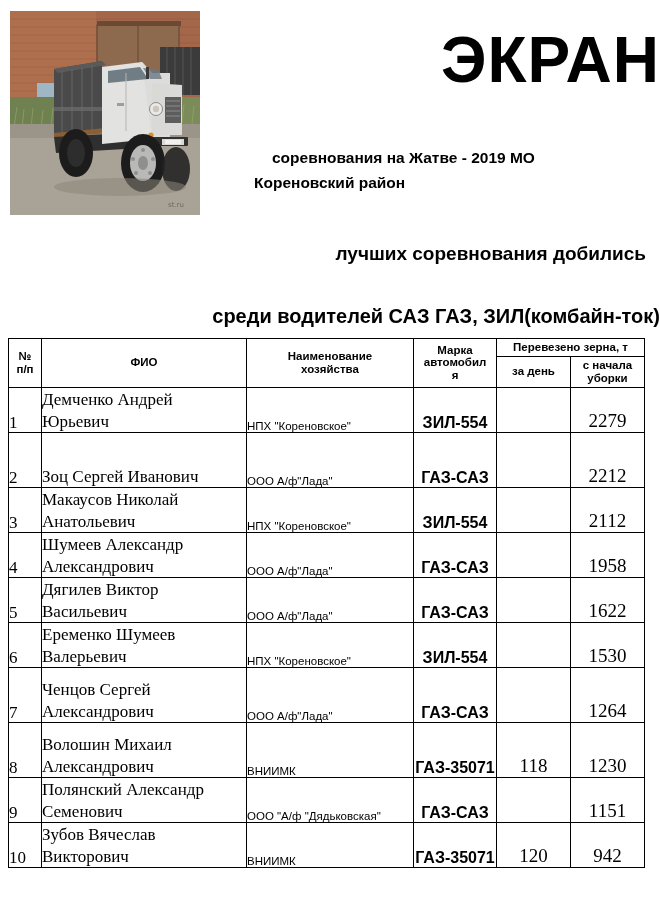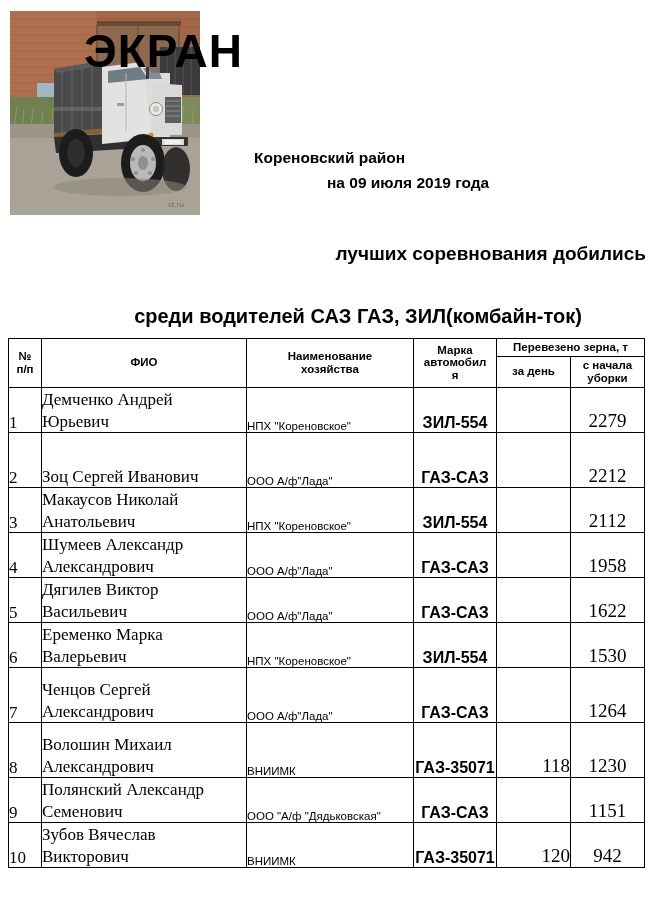--- a/index.html
+++ b/index.html
@@ -25,23 +25,23 @@
     width:190px; height:204px;
     overflow:hidden;
     background:#737373;
   }
   .photo svg{display:block;width:190px;height:204px;}
 
   
   .screen-title{
     position:absolute;
     left:0; right:0; top:28px;
-    text-align:left;
-    padding-left:84px;
-    font-size:46px;
+    text-align:right;
+    padding-left:108px;
+    font-size:64px;
     font-weight:bold;
     letter-spacing:1px;
     line-height:1;
   }
   .subtitle{
     position:absolute;
     left:212px; top:145px;
     width:448px;
     font-size:15.5px;
     font-weight:bold;
@@ -54,21 +54,21 @@
   .best{
     position:absolute;
     left:0; right:14px; top:243px;
     text-align:right;
     font-size:19px;
     font-weight:bold;
   }
   .among{
     position:absolute;
     left:0; right:0; top:305px;
-    text-align:center;
+    text-align:right;
     padding-left:56px;
     font-size:20px;
     font-weight:bold;
   }
 
   
   .tbl-wrap{
     position:absolute;
     left:8px; top:338px;
     width:637px;
@@ -132,21 +132,21 @@
     font-family:"Liberation Sans", sans-serif;
     font-size:16px;
     font-weight:bold;
     text-align:center;
     padding:0 2px 3px 2px;
     vertical-align:bottom;
   }
   td.day, td.total{
     font-family:"Liberation Serif", serif;
     font-size:19px;
-    text-align:right;
+    text-align:center;
     padding:0 6px 2px 2px;
     vertical-align:bottom;
   }
   td.total{text-align:center;}
 
   tr.r-short td{height:44px;}
   tr.r-tall td{height:54px;}
 </style>
 </head>
 <body>
@@ -266,22 +266,22 @@
       <ellipse cx="166" cy="158" rx="14" ry="22" fill="#232323" opacity="0.9"></ellipse>
 
       <ellipse cx="110" cy="176" rx="66" ry="9" fill="#8c857a" opacity="0.55"></ellipse>
       <text x="158" y="196" font-family="DejaVu Sans, sans-serif" font-size="7" fill="#6d6860">st.ru</text>
     </svg>
   </div>
 
   <div class="screen-title">ЭКРАН</div>
 
   <div class="subtitle">
+    <span class="sub-l1">соревнования  на Жатве - 2019   МО</span>
     <span class="sub-l2">Кореновский район</span>
-    <span class="sub-l3">на 09 июля 2019 года</span>
   </div>
 
   <div class="best">лучших соревнования добились</div>
   <div class="among">среди водителей САЗ ГАЗ, ЗИЛ(комбайн-ток)</div>
 </div>
 
 <div class="tbl-wrap">
   <table class="report">
     <thead>
       <tr>
@@ -345,21 +345,21 @@
         <tr class="r-short">
           <td class="num">5</td>
           <td class="name"><span>Дягилев Виктор</span><br><span>Васильевич</span></td>
           <td class="farm">ООО А/ф"Лада"</td>
           <td class="mark">ГАЗ-САЗ</td>
           <td class="day"></td>
           <td class="total">1622</td>
         </tr>
         <tr class="r-short">
           <td class="num">6</td>
-          <td class="name"><span>Еременко Марка</span><br><span>Валерьевич</span></td>
+          <td class="name"><span>Еременко Шумеев</span><br><span>Валерьевич</span></td>
           <td class="farm">НПХ "Кореновское"</td>
           <td class="mark">ЗИЛ-554</td>
           <td class="day"></td>
           <td class="total">1530</td>
         </tr>
         <tr class="r-tall">
           <td class="num">7</td>
           <td class="name"><span>Ченцов Сергей</span><br><span>Александрович</span></td>
           <td class="farm">ООО А/ф"Лада"</td>
           <td class="mark">ГАЗ-САЗ</td>

